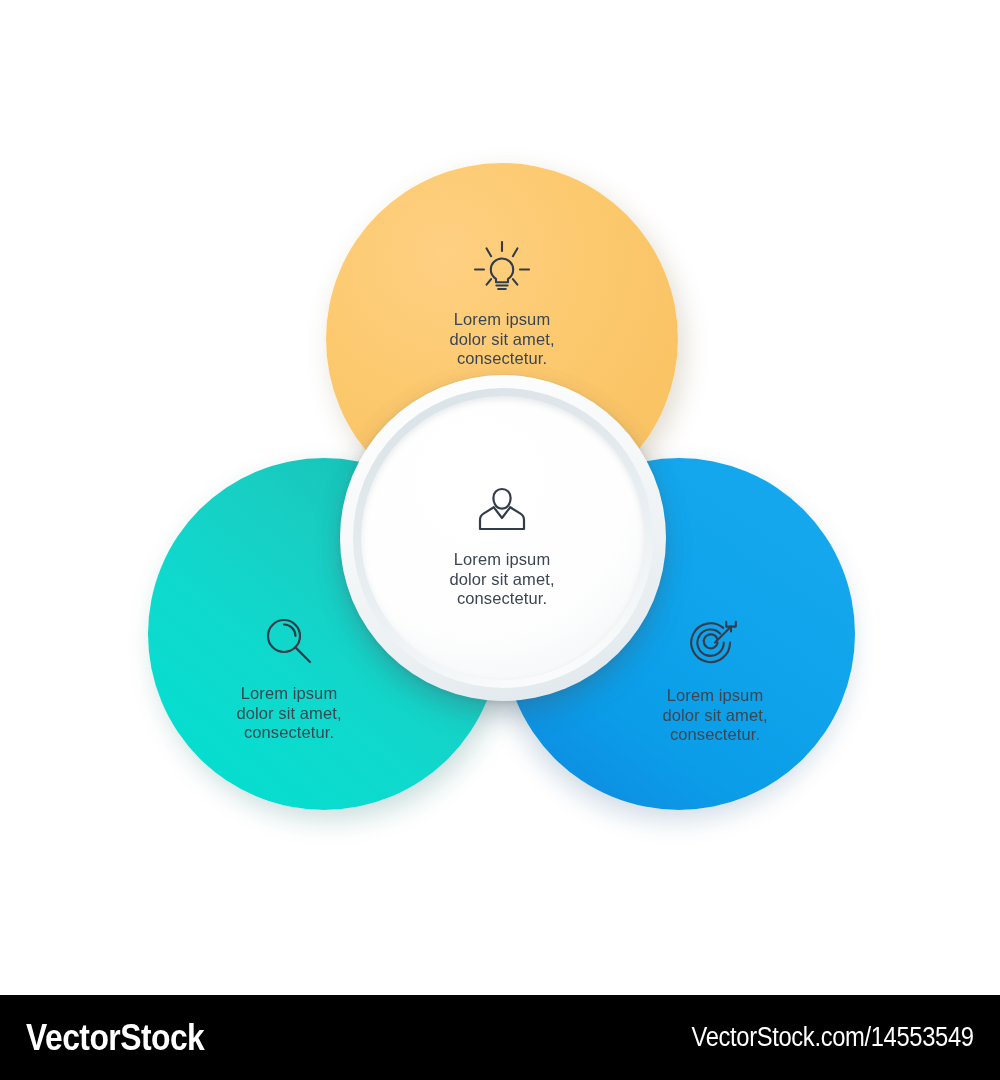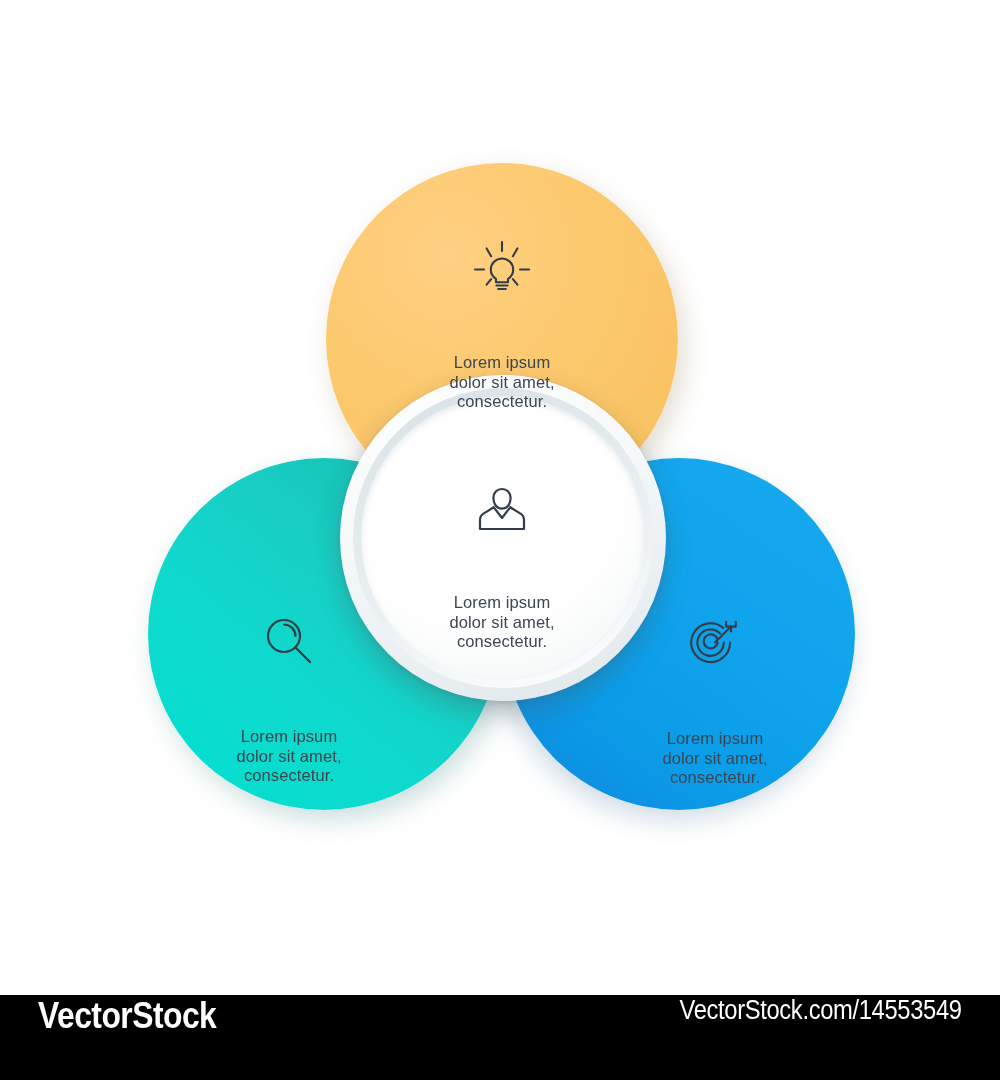--- a/index.html
+++ b/index.html
@@ -116,21 +116,20 @@
 
   
   .petal-content {
     position: absolute;
     display: flex;
     flex-direction: column;
     align-items: center;
     text-align: center;
     z-index: 8;
     pointer-events: none;
-    gap: 43px;
   }
   .petal-icon {
     display: block;
     margin-bottom: 14px;
   }
   .petal-text {
     font-family: "Liberation Sans", sans-serif;
     font-size: 16.5px;
     line-height: 19.5px;
     color: #3c4652;
@@ -146,23 +145,24 @@
   
   #watermark-bar {
     position: absolute;
     left: 0;
     top: 995px;
     width: 1000px;
     height: 85px;
     background: #000000;
     color: #ffffff;
     display: flex;
+    align-items: center;
     justify-content: space-between;
     box-sizing: border-box;
-    padding: 0 38px;
+    padding: 0 26px;
   }
   #watermark-logo {
     font-family: "Liberation Sans", sans-serif;
     font-weight: bold;
     font-size: 37px;
     letter-spacing: -0.6px;
     transform: scaleX(0.86);
     transform-origin: left center;
     color: #ffffff;
   }

